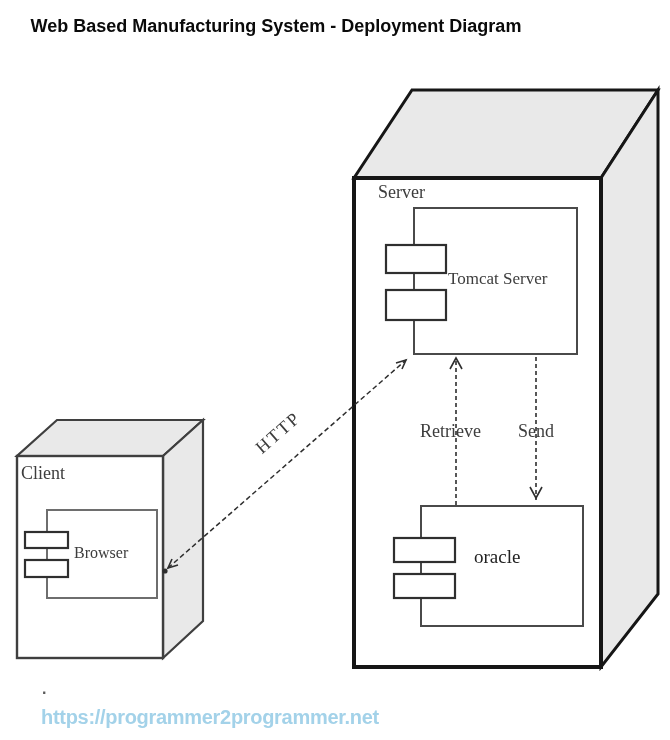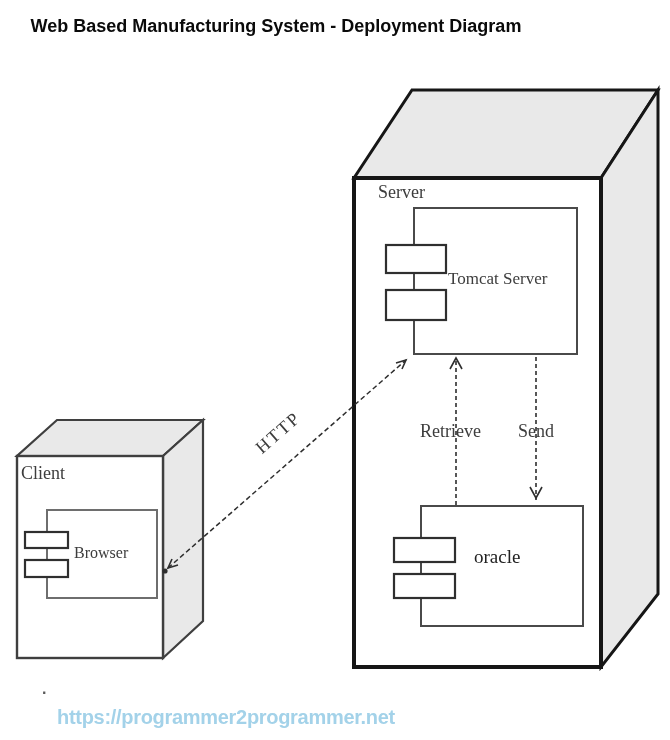--- a/index.html
+++ b/index.html
@@ -42,21 +42,21 @@
   .lbl-oracle { font-size: 19px; fill: #222; }
   .lbl-conn { font-size: 18px; }
   .lbl-browser { font-size: 16px; }
   .lbl-http { font-size: 18px; letter-spacing: 2px; }
 
   .footer-dot {
     position: absolute; left: 42px; top: 680px;
     font-size: 16px; font-weight: bold; color: var(--dot, #5a5a5a);
   }
   .footer-url {
-    position: absolute; left: 57px; top: 706px;
+    position: absolute; left: 41px; top: 706px;
     font-size: 20px; font-weight: bold; letter-spacing: -0.3px;
     color: var(--url, #a3d2e9);
     text-decoration: none; cursor: pointer;
   }
 </style>
 </head>
 <body>
 
 <div class="title">Web Based Manufacturing System - Deployment Diagram</div>
 

